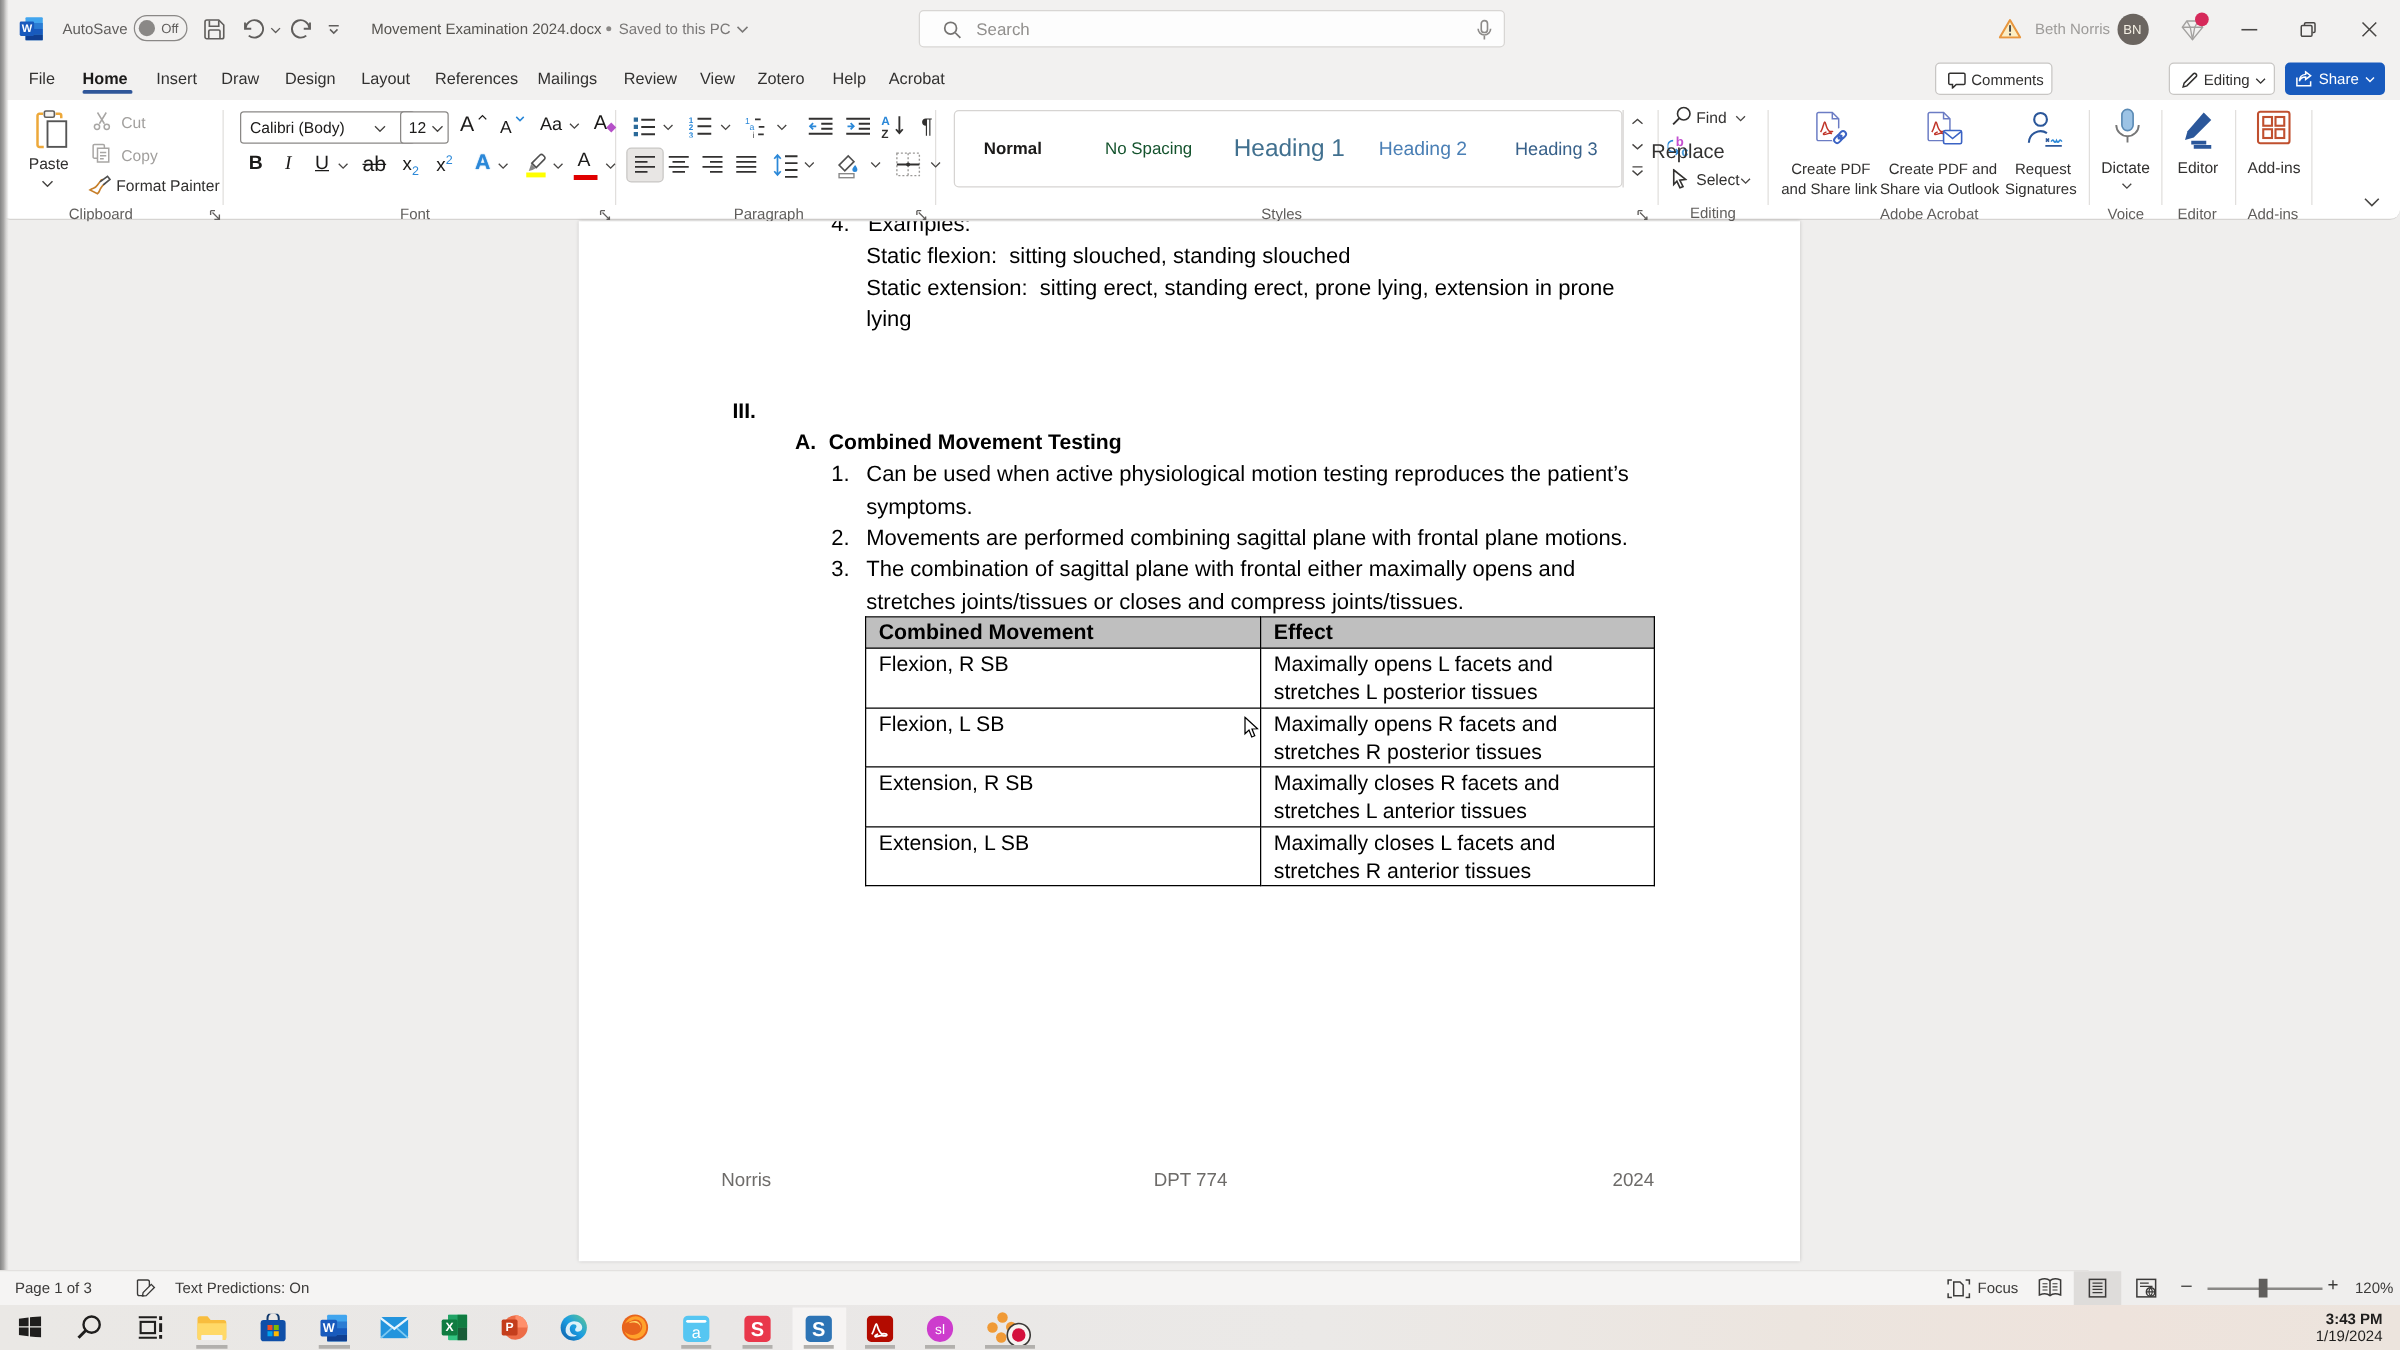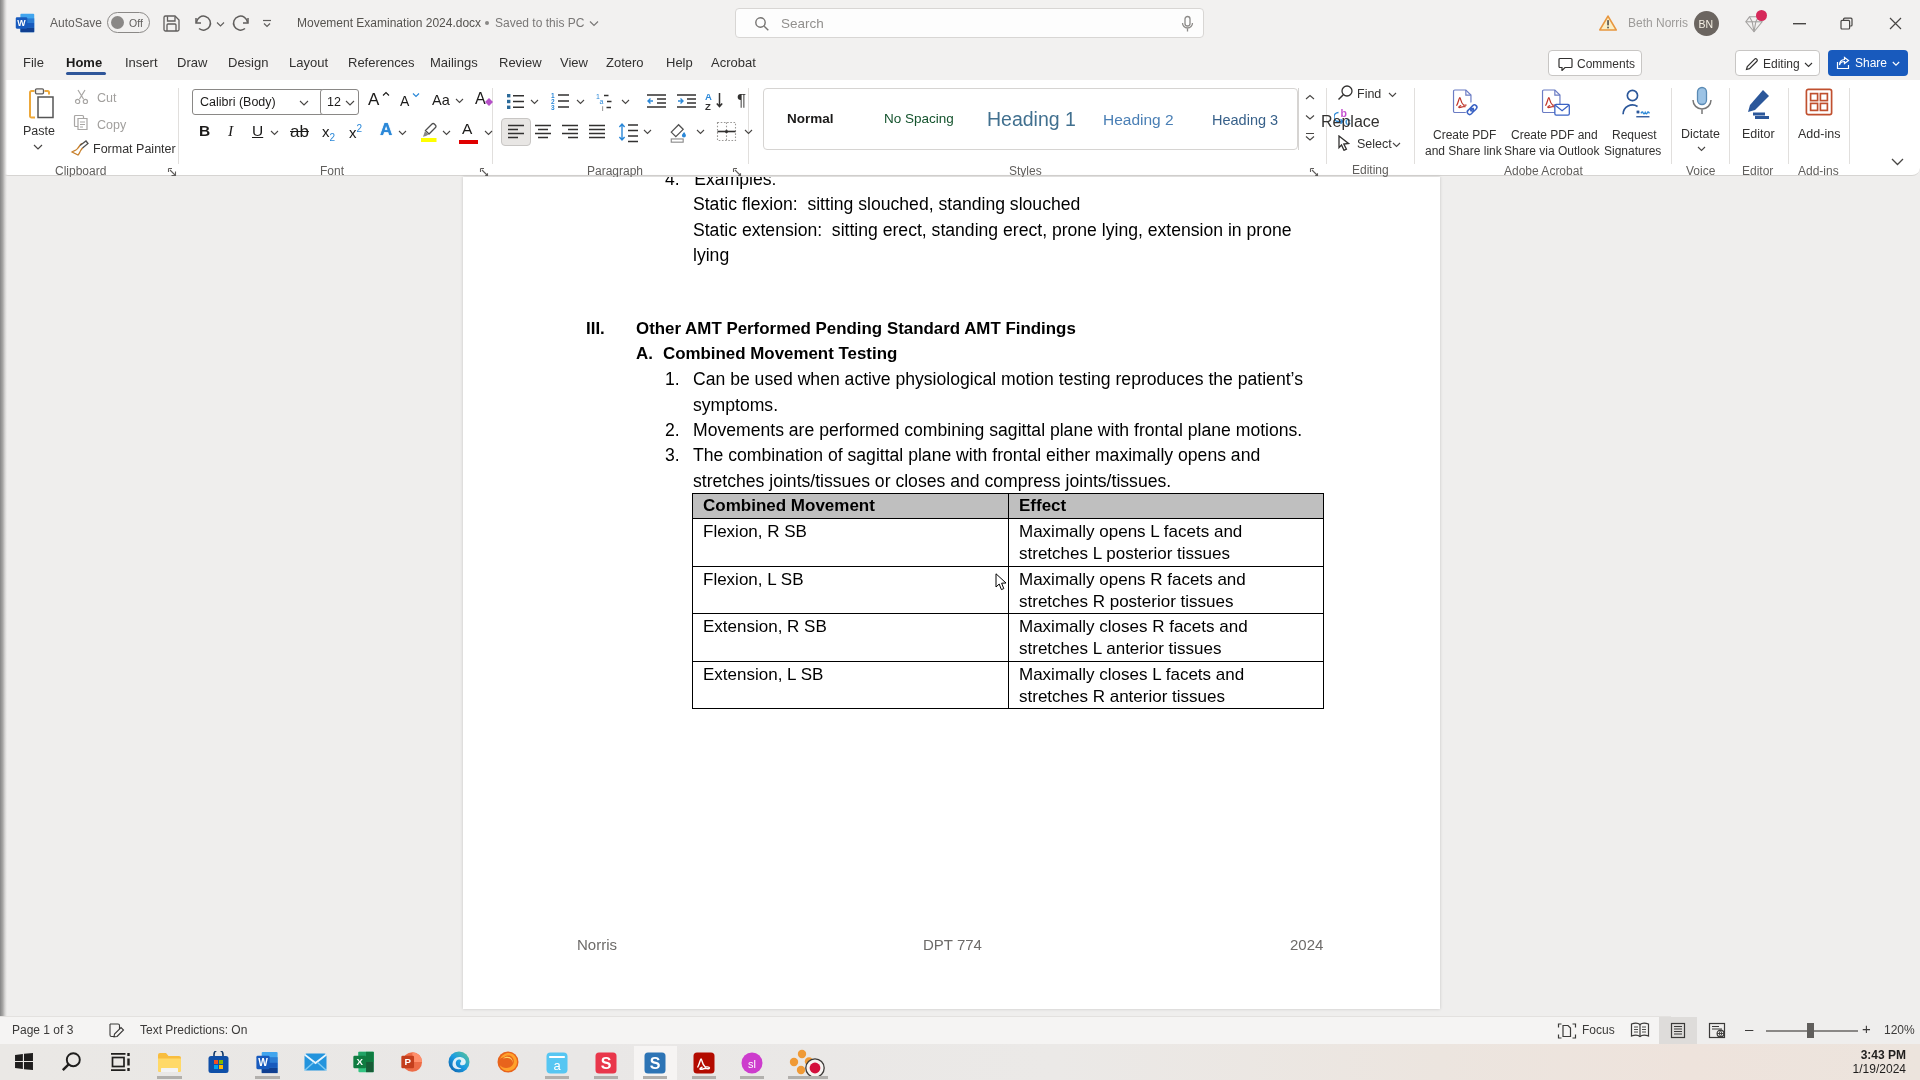--- a/index.html
+++ b/index.html
@@ -476,21 +476,20 @@
         <path d="M1 1 L6.5 6.5 L12 1"></path>
       </svg>
   </div>
   <div class="abs" id="docarea">
     <div class="abs" id="page">
       <div class="doc txt" style="left:202px;top:-8px;">4.&nbsp;&nbsp;&nbsp;Examples:</div>
       <div class="doc txt" style="left:230px;top:17px;">Static flexion:&nbsp;&nbsp;sitting slouched, standing slouched</div>
       <div class="doc txt" style="left:230px;top:43px;">Static extension:&nbsp;&nbsp;sitting erect, standing erect, prone lying, extension in prone</div>
       <div class="doc txt" style="left:230px;top:68px;">lying</div>
       <div class="doc txt db" style="left:123px;top:142px;">III.</div>
-      <div class="doc txt db" style="left:173px;top:142px;">Other AMT Performed Pending Standard AMT Findings</div>
       <div class="doc txt db" style="left:173px;top:167px;">A.</div>
       <div class="doc txt db" style="left:200px;top:167px;">Combined Movement Testing</div>
       <div class="doc txt" style="left:202px;top:192px;">1.</div>
       <div class="doc txt" style="left:230px;top:192px;">Can be used when active physiological motion testing reproduces the patient’s</div>
       <div class="doc txt" style="left:230px;top:218px;">symptoms.</div>
       <div class="doc txt" style="left:202px;top:243px;">2.</div>
       <div class="doc txt" style="left:230px;top:243px;">Movements are performed combining sagittal plane with frontal plane motions.</div>
       <div class="doc txt" style="left:202px;top:268px;">3.</div>
       <div class="doc txt" style="left:230px;top:268px;">The combination of sagittal plane with frontal either maximally opens and</div>
       <div class="doc txt" style="left:230px;top:294px;">stretches joints/tissues or closes and compress joints/tissues.</div>

